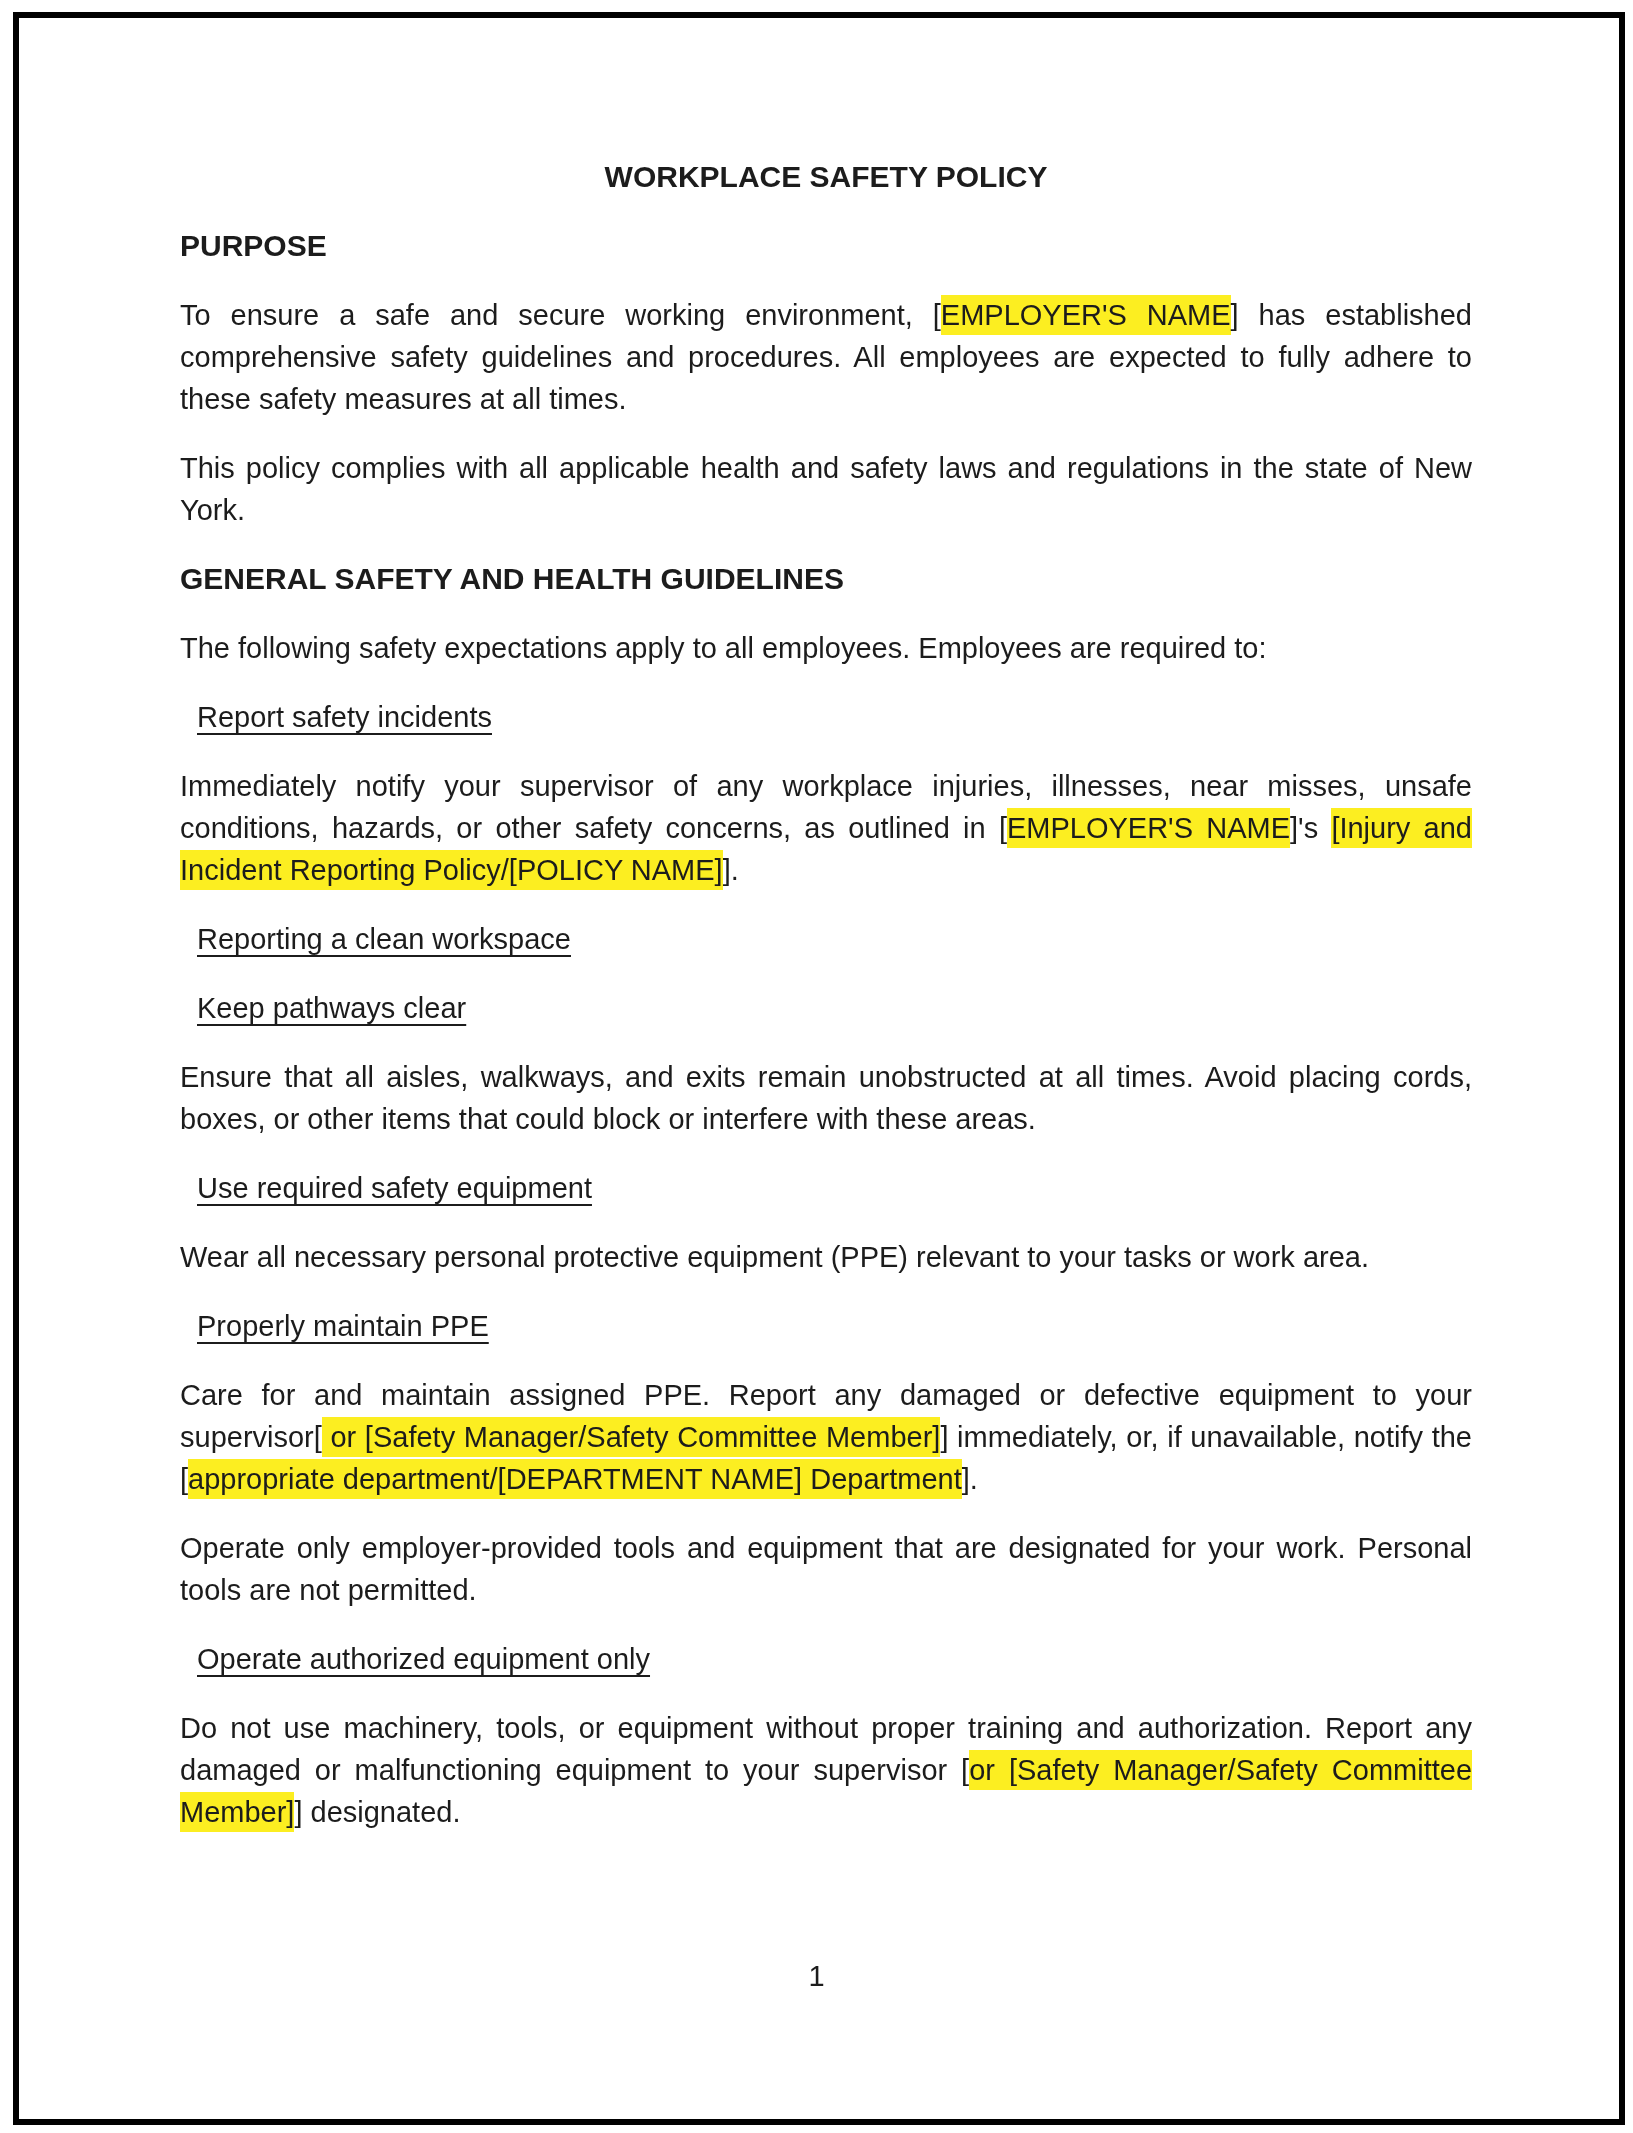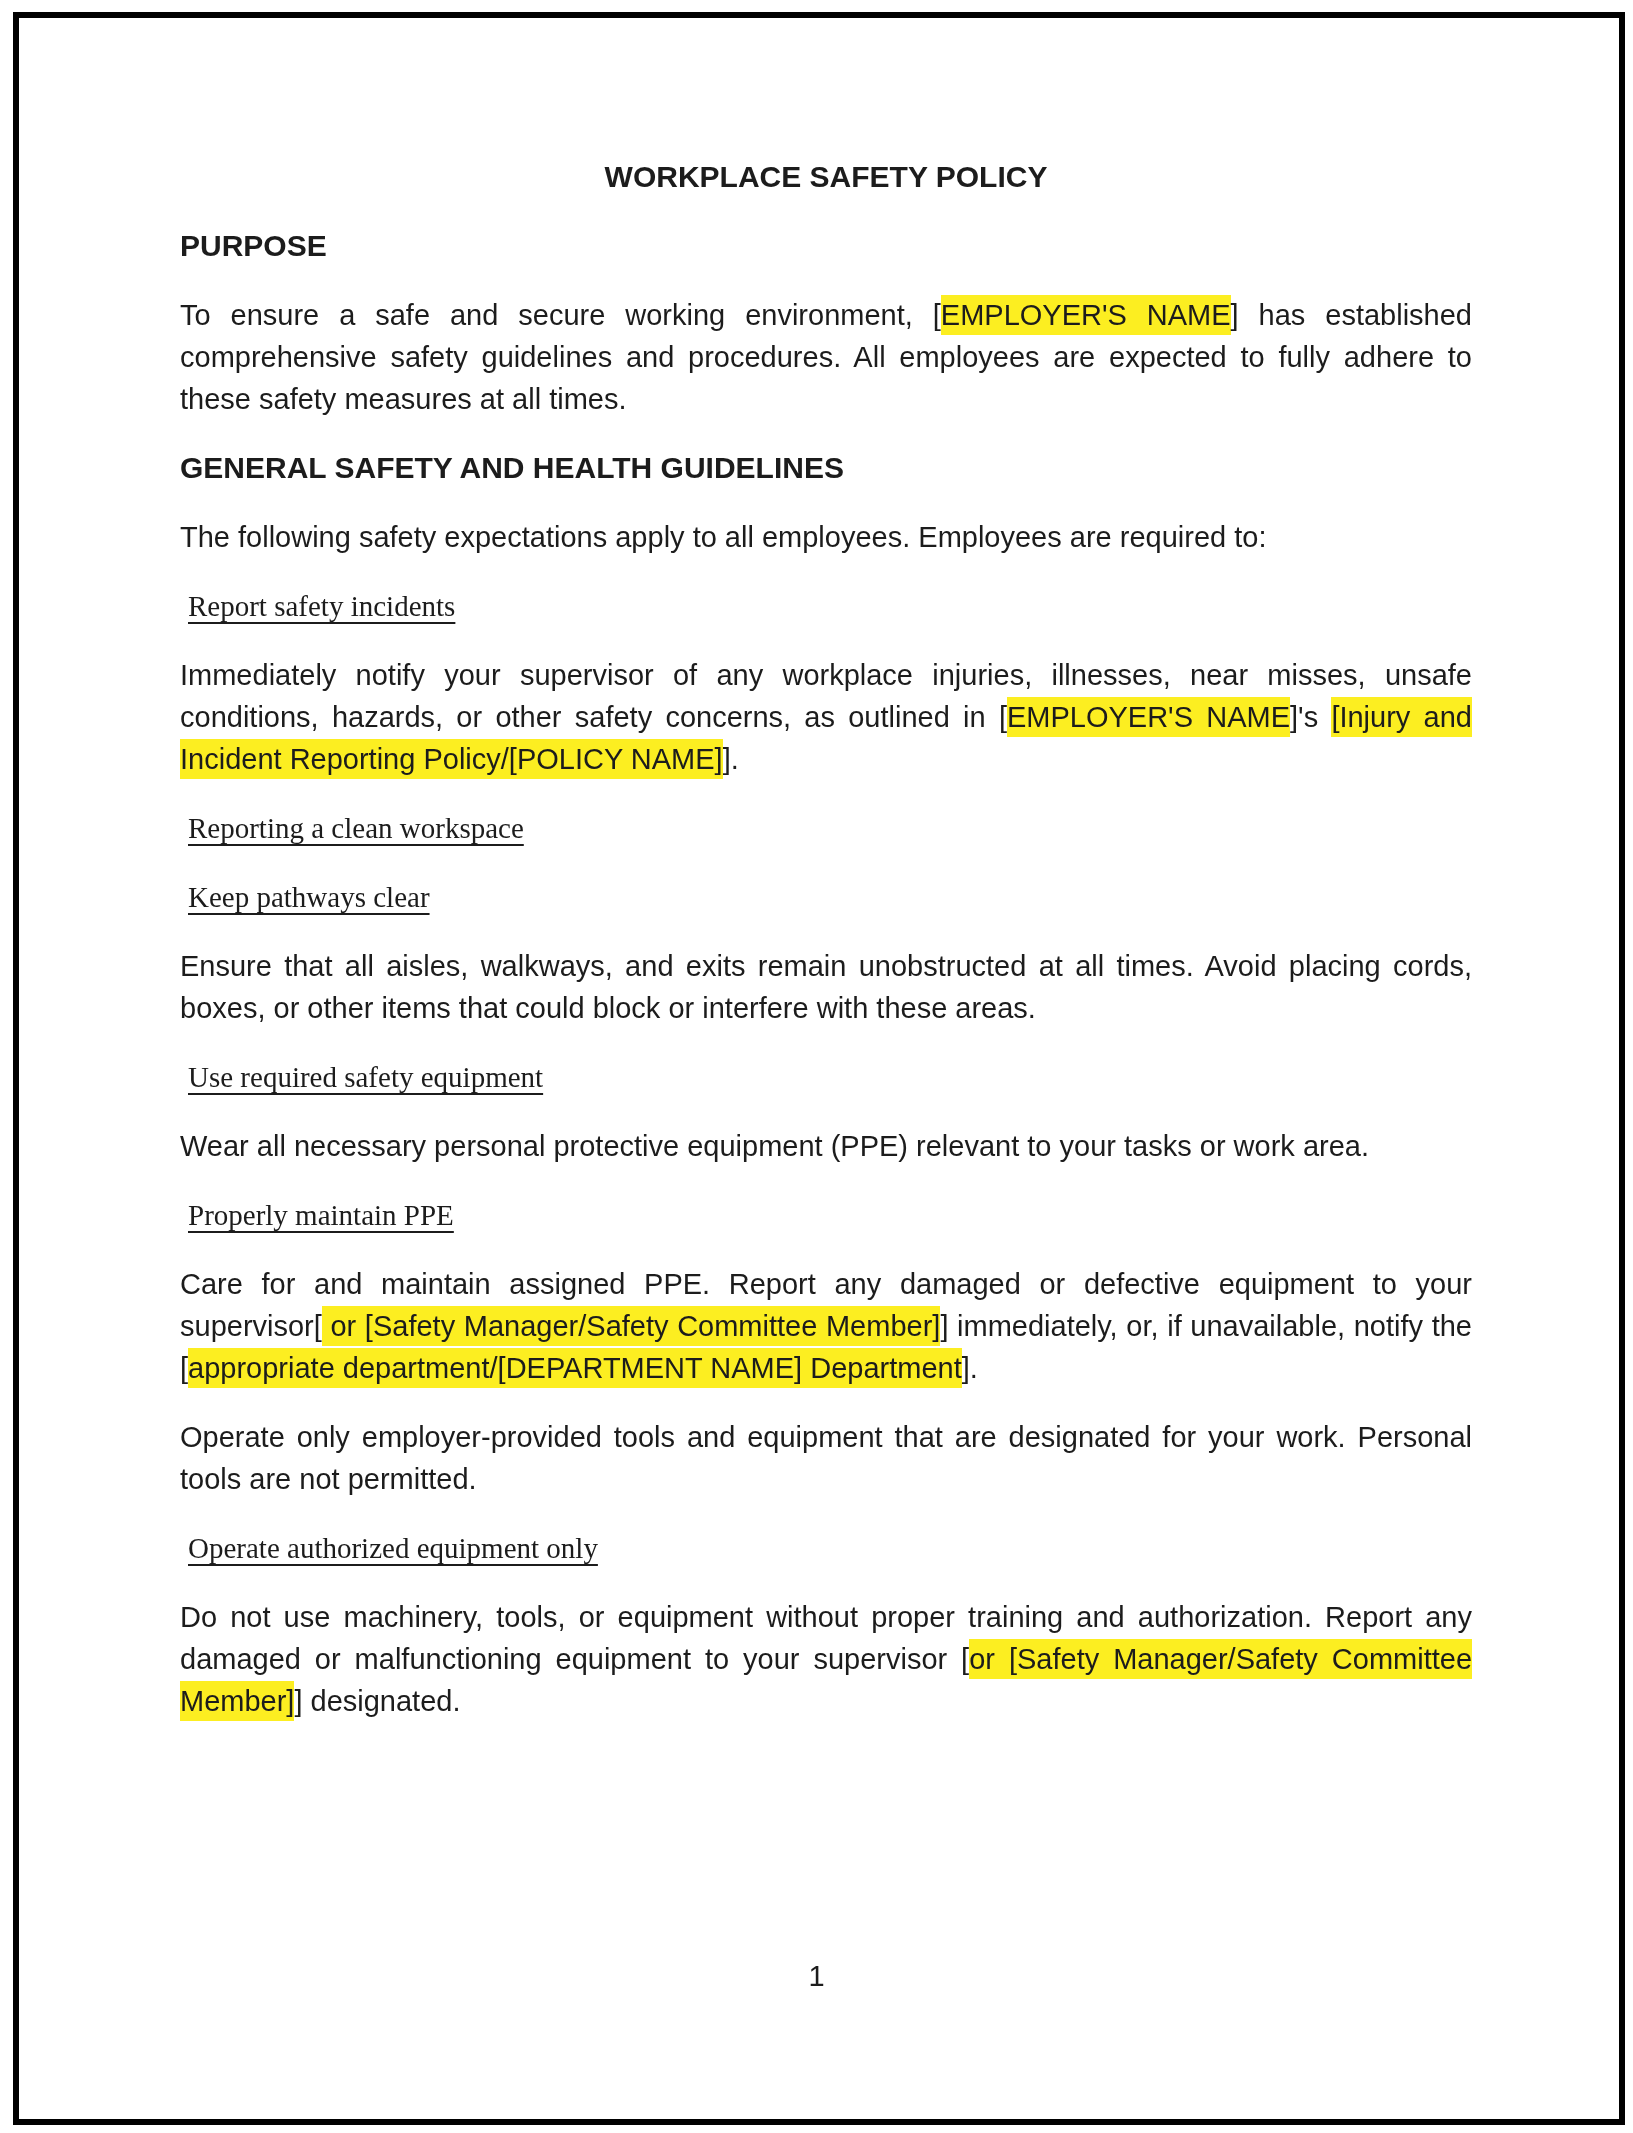--- a/index.html
+++ b/index.html
@@ -40,24 +40,23 @@
     margin: 0 0 27px 0;
     line-height: 42px;
   }
   .h {
     font-size: 30px;
     font-weight: bold;
     margin: 7px 0 27px 0;
     line-height: 42px;
   }
   .sub {
-    margin: 0 0 27px 8px;
+    margin: 0 0 27px 17px;
     text-decoration: underline;
     text-underline-offset: 6px;
-    font-family: Liberation Serif, serif;
   }
   .body {
     margin: 0 0 27px 0;
     text-align: justify;
   }
   mark.hl {
     background: #fcee21;
     color: inherit;
     padding: 4px 0;
   }
@@ -77,20 +76,21 @@
 <div class="frame"></div>
 
 <main class="content">
 
   <h1 class="title">WORKPLACE SAFETY POLICY</h1>
 
   <h2 class="h">PURPOSE</h2>
 
   <p class="body"><span>To ensure a safe and secure working environment, [</span><mark class="hl">EMPLOYER'S NAME</mark><span>] has established comprehensive safety guidelines and procedures. All employees are expected to fully adhere to these safety measures at all times.</span></p>
 
+  <p class="body">This policy complies with all applicable health and safety laws and regulations in the state of New York.</p>
 
   <h2 class="h">GENERAL SAFETY AND HEALTH GUIDELINES</h2>
 
   <p class="body">The following safety expectations apply to all employees. Employees are required to:</p>
 
   <p class="sub">Report safety incidents</p>
 
   <p class="body"><span>Immediately notify your supervisor of any workplace injuries, illnesses, near misses, unsafe conditions, hazards, or other safety concerns, as outlined in [</span><mark class="hl">EMPLOYER'S NAME</mark><span>]'s </span><mark class="hl">[Injury and Incident Reporting Policy/[POLICY NAME]</mark><span>].</span></p>
 
   <p class="sub">Reporting a clean workspace</p>

